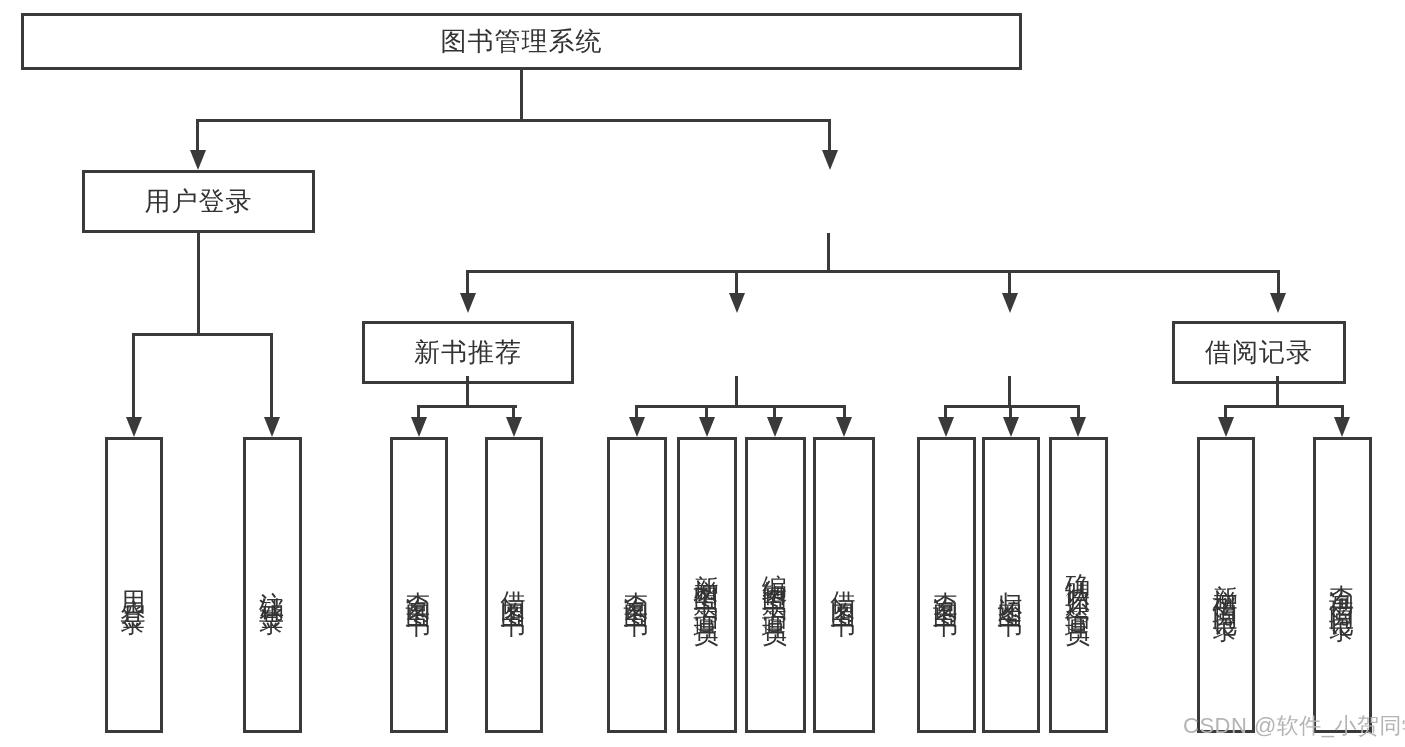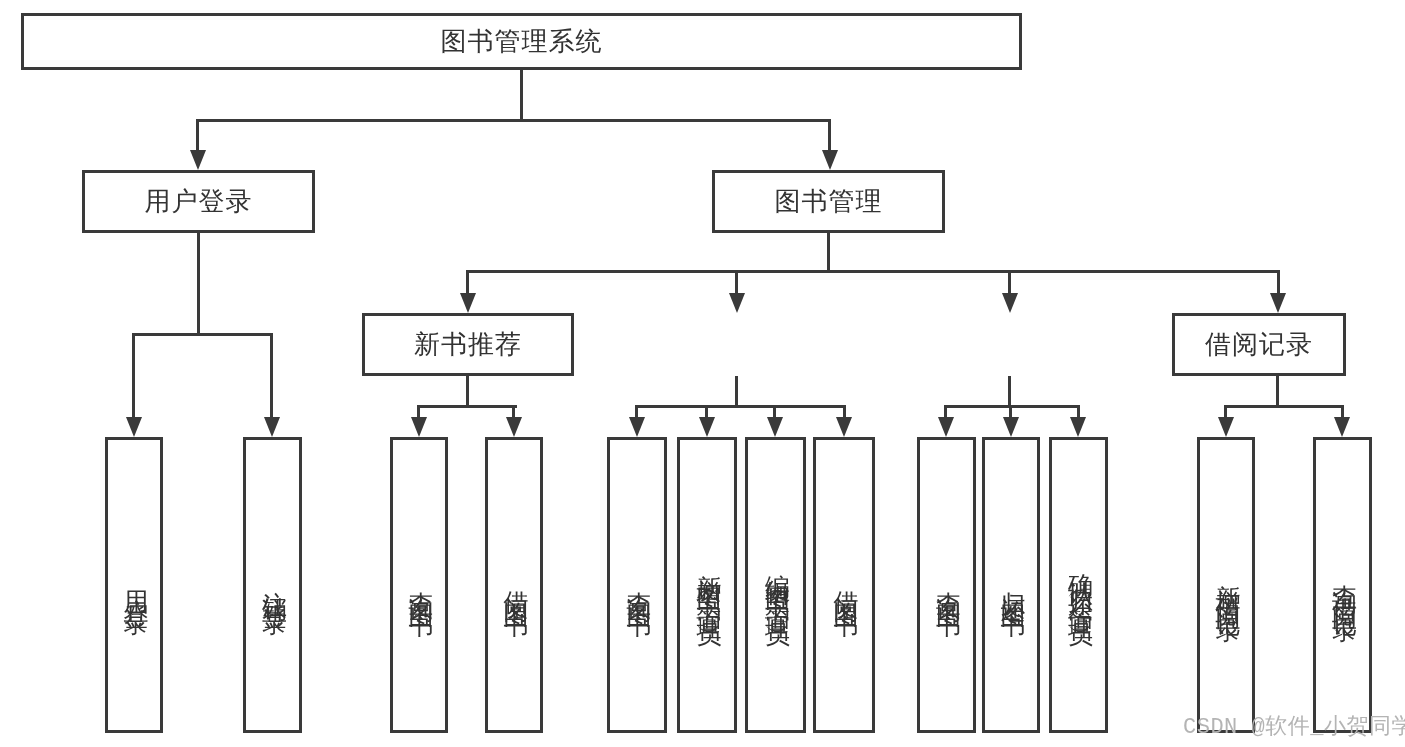--- a/index.html
+++ b/index.html
@@ -5,40 +5,40 @@
   :root{
     --line:#3a3a3a;
     --text:#333333;
     --wm:#b4b4b4;
   }
   html,body{margin:0;padding:0;background:#fff;}
   #canvas{
     position:relative;
     width:1405px;height:747px;
     background:#fff;
-    font-family:Liberation Mono, monospace;
+    font-family:Liberation Sans, sans-serif;
     overflow:hidden;
   }
   .box{
     position:absolute;
     box-sizing:border-box;
     border:3px solid var(--line);
     background:#fff;
     display:flex;
     align-items:center;
     justify-content:center;
     color:var(--text);
   }
   .box.h span{
     font-size:26px;
     letter-spacing:1px;
     white-space:nowrap;
   }
   .box.l2{top:170px;height:63px;}
-  .box.l3{top:313px;height:63px;}
+  .box.l3{top:321px;height:63px;}
   .box.leaf{top:437px;height:296px;}
   .vtext{
     writing-mode:vertical-rl;
     text-orientation:mixed;
     font-size:25px;
     letter-spacing:7px;
     color:var(--text);
     white-space:nowrap;
   }
   .ln{position:absolute;background:var(--line);}
@@ -63,23 +63,20 @@
 <body>
 
 <div id="canvas">
 
   <div class="box h" style="left:21px;top:13px;width:1001px;height:57px">
     <span>图书管理系统</span>
   </div>
 
   <div class="box h l2" style="left:82px;width:233px">
     <span>用户登录</span>
-  </div>
-  <div class="box h l2" style="left:712px;width:233px">
-    <span>图书管理</span>
   </div>
 
   <div class="box h l3" style="left:362px;width:212px">
     <span>新书推荐</span>
   </div>
   <div class="box h l3" style="left:1172px;width:174px">
     <span>借阅记录</span>
   </div>
 
   <div class="box leaf" style="left:105px;width:58px">

